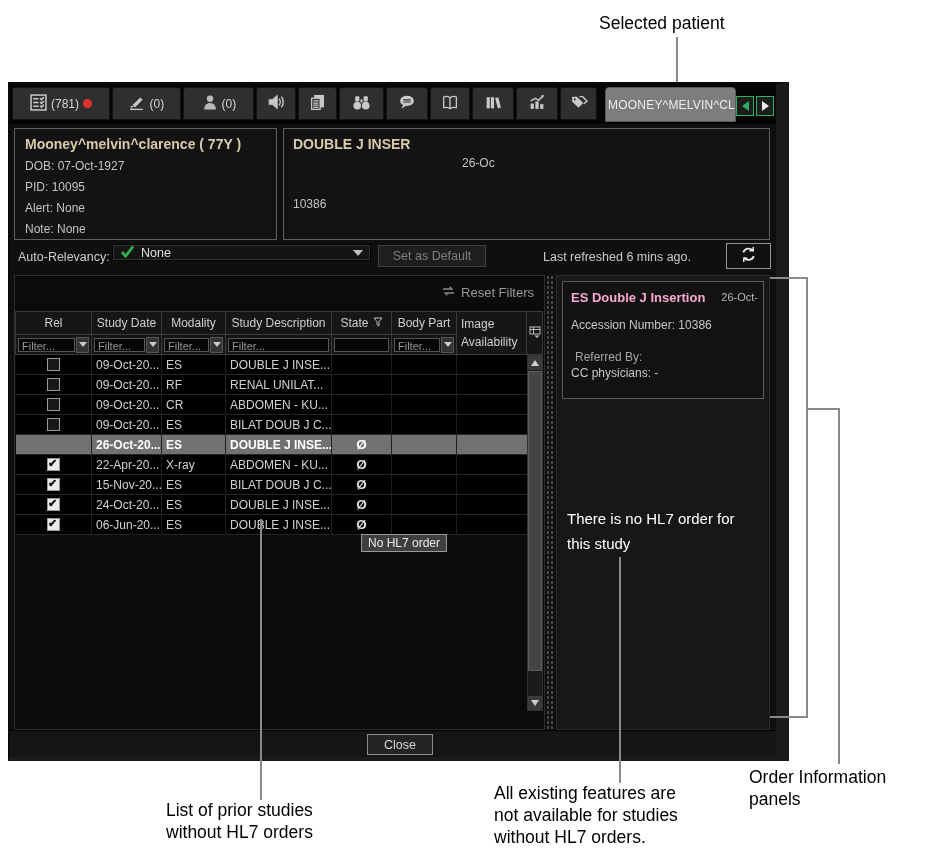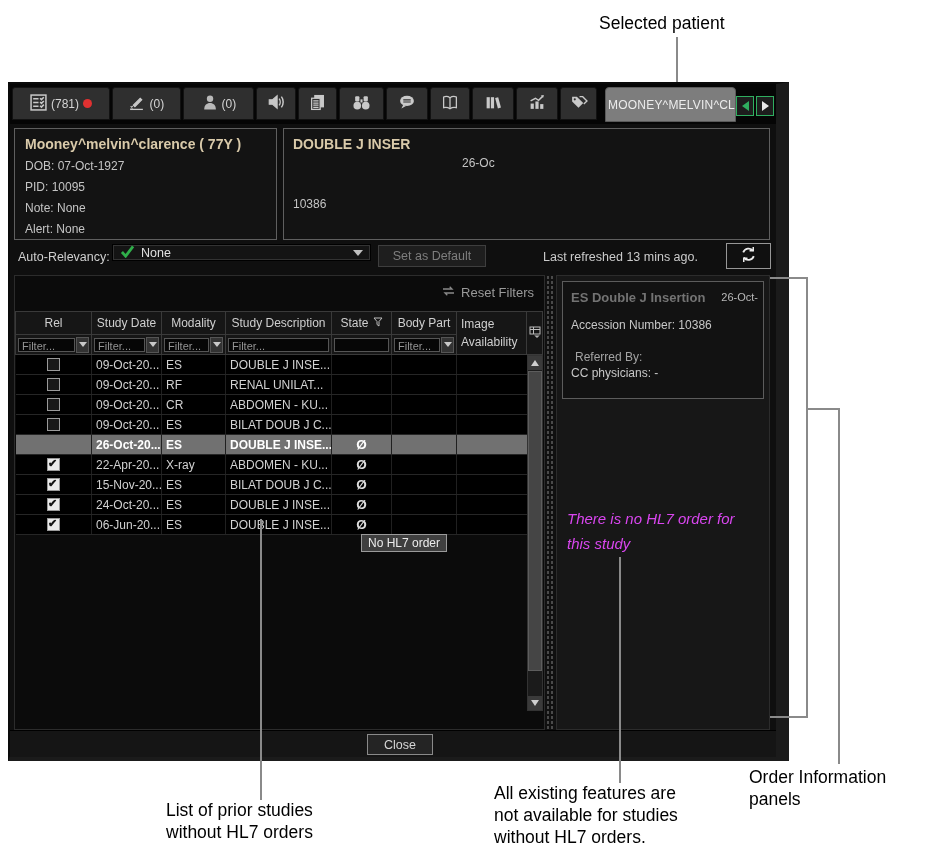--- a/index.html
+++ b/index.html
@@ -105,28 +105,28 @@
 
   
   .divider{position:absolute;left:536px;top:191px;width:9px;height:455px;background-color:#101010;
            background-image:radial-gradient(#4a4a4a 1px, transparent 1.2px);background-size:4px 5px;}
 
   
   .order-region{position:absolute;left:546px;top:191px;width:214px;height:455px;background:#171717;
                 border:1px solid #2c2c2c;box-sizing:border-box;}
   .order-box{position:absolute;left:5px;top:5px;width:202px;height:118px;background:#121212;
              border:1px solid #5c5c5c;box-sizing:border-box;}
-  .ob-title{position:absolute;left:8px;top:8px;font-size:13px;font-weight:bold;color:#737373;
+  .ob-title{position:absolute;left:8px;top:8px;font-size:13px;font-weight:bold;color:#f9a8d4;
             white-space:nowrap;}
   .ob-date{position:absolute;right:5px;top:9px;font-size:11px;color:#b9b9b9;}
   .ob-acc{position:absolute;left:8px;top:36px;font-size:12px;color:#c7c7c7;}
   .ob-ref{position:absolute;left:12px;top:68px;font-size:12px;color:#a3a3a3;}
   .ob-cc{position:absolute;left:8px;top:84px;font-size:12px;color:#c7c7c7;}
-  .no-order-msg{position:absolute;left:10px;top:230px;width:192px;font-size:15px;font-style:italic;
-                color:#d946ef;line-height:25px;}
+  .no-order-msg{position:absolute;left:10px;top:230px;width:192px;font-size:15px;
+                color:#ffffff;line-height:25px;}
 
   
   .footer{position:absolute;left:0;top:646px;width:766px;height:26px;background:#151515;
           border-top:1px solid #000;}
   .close-btn{position:absolute;left:357px;top:3px;width:66px;height:21px;background:#242424;
              border:1px solid #8a8a8a;color:#d6d6d6;font-size:12.5px;display:flex;
              align-items:center;justify-content:center;box-sizing:border-box;}
 
   
   .ann{position:absolute;color:#000;font-size:17.5px;line-height:22px;z-index:30;}
@@ -258,22 +258,22 @@
         <div class="tab-arrow">
             <span class="tri-right"></span>
           </div>
       </div>
     </div>
 
     <div class="panel patient-panel">
       <div class="p-title">Mooney^melvin^clarence ( 77Y  )</div>
       <div class="p-line">DOB: 07-Oct-1927</div>
       <div class="p-line">PID: 10095</div>
+      <div class="p-line">Alert: None</div>
       <div class="p-line">Note: None</div>
-      <div class="p-line">Alert: None</div>
     </div>
 
     <div class="panel study-panel">
       <div class="s-title">DOUBLE J INSER</div>
       <div class="s-date">26-Oc</div>
       <div class="s-acc">10386</div>
     </div>
 
     <div class="ar-label">Auto-Relevancy:</div>
     <div class="ar-dropdown">
@@ -281,21 +281,21 @@
         <svg width="15" height="13" viewBox="0 0 16 14" fill="none" stroke="#2fae4a" stroke-width="3">
           <path d="M2 7.5l4 4.5L14 1.5"></path>
         </svg>
       </span>
       <span class="ar-value">None</span>
       <span class="caret-down"></span>
     </div>
     <div class="btn-default">
       <span>Set as Default</span>
     </div>
-    <div class="refresh-text">Last refreshed 13 mins ago.</div>
+    <div class="refresh-text">Last refreshed 6 mins ago.</div>
     <div class="refresh-btn">
       <span>
         <svg width="19" height="17" viewBox="0 0 18 16" fill="none" stroke="#ececec" stroke-width="1.7">
           <path d="M4 6a5.5 5.5 0 0 1 9.5-1.5"></path>
             <path d="M14 9.5A5.5 5.5 0 0 1 4.5 11"></path>
           <path d="M13.5 1v3.5H10" stroke-width="1.4"></path>
             <path d="M4.5 15v-3.5H8" stroke-width="1.4"></path>
         </svg>
       </span>
     </div>

